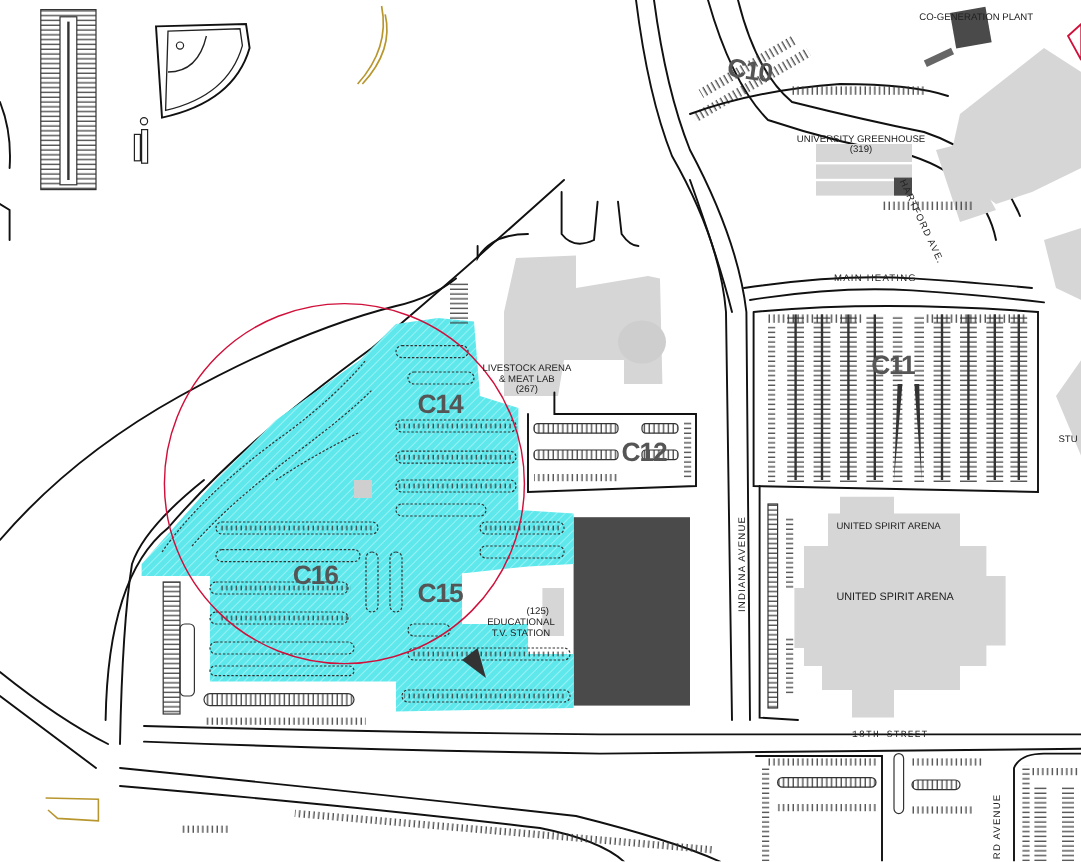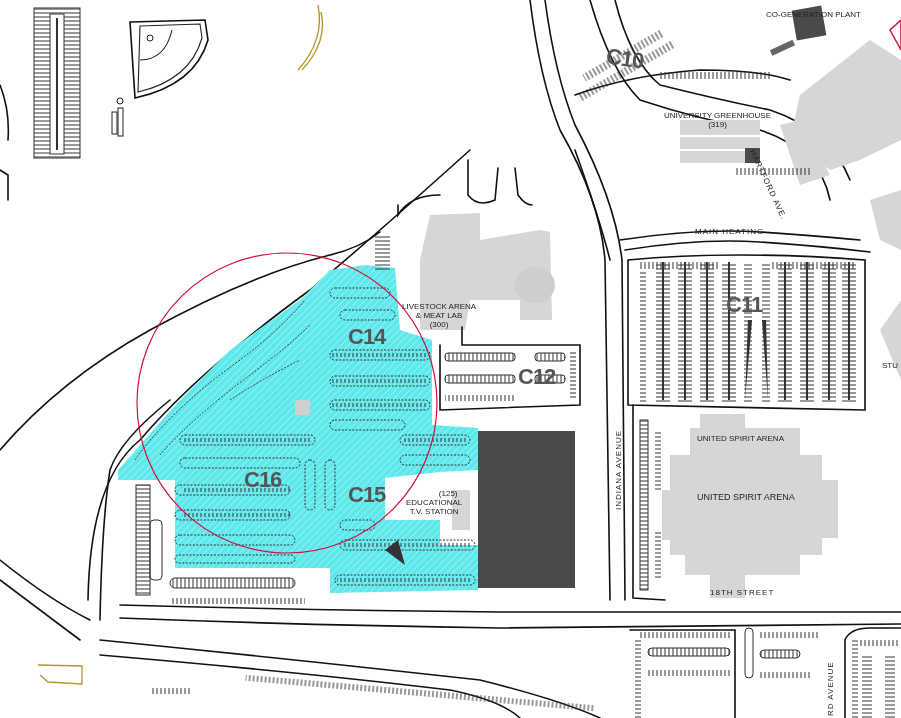--- a/index.html
+++ b/index.html
@@ -240,29 +240,29 @@
   <div class="lot" style="left:212px;top:467px;margin-left:32px;">C16</div>
 
   <div class="lbl" style="left:766px;top:10px;">CO-GENERATION PLANT</div>
   <div class="lbl" style="left:664px;top:111px;text-align:center;">
     <div>UNIVERSITY GREENHOUSE</div>
     <div>(319)</div>
   </div>
   <div class="lbl" style="left:402px;top:278px;margin-top:24px;">
     <div>LIVESTOCK ARENA</div>
     <div>&amp; MEAT LAB</div>
-    <div>(300)</div>
+    <div>(267)</div>
   </div>
   <div class="lbl" style="left:406px;top:489px;">
-    <div style="padding-left:28px;">(125)</div>
+    <div style="padding-left:28px;margin-top:16px;">(125)</div>
     <div>EDUCATIONAL</div>
     <div>T.V. STATION</div>
   </div>
   <div class="lbl" style="left:697px;top:434px;">UNITED SPIRIT ARENA</div>
   <div class="lbl" style="left:697px;top:493px;font-size:9px;">UNITED SPIRIT ARENA</div>
   <div class="lbl" style="left:882px;top:315px;margin-top:46px;">STU</div>
 
   <div class="street" style="left:695px;top:227px;">MAIN HEATING</div>
   <div class="street" style="left:756px;top:148px;transform:rotate(65deg);transform-origin:left top;">HARTFORD AVE.</div>
   <div class="street" style="left:614px;top:510px;transform:rotate(-90deg);transform-origin:left top;">INDIANA AVENUE</div>
-  <div class="street" style="left:710px;top:588px;">18TH STREET</div>
+  <div class="street" style="left:710px;top:608px;font-family:Liberation Mono, monospace;">18TH STREET</div>
   <div class="street" style="left:826px;top:716px;transform:rotate(-90deg);transform-origin:left top;">RD AVENUE</div>
 </div>
 
 </body></html>

